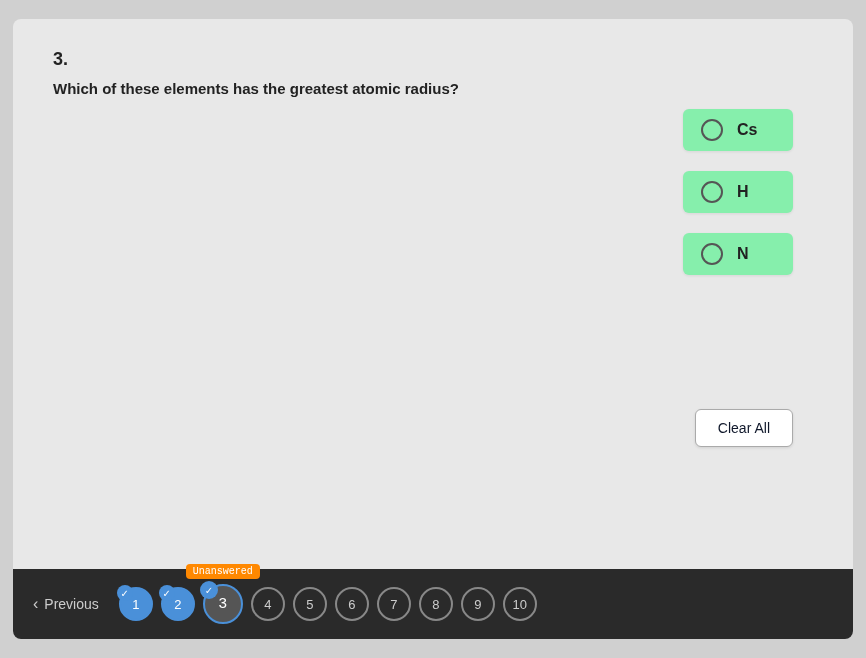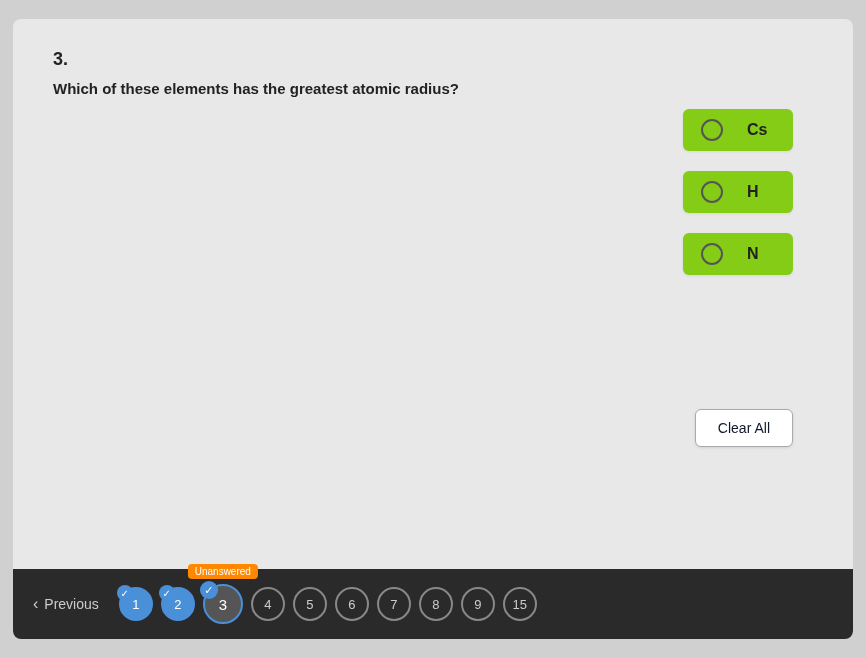--- a/index.html
+++ b/index.html
@@ -38,26 +38,25 @@
       right: 60px;
       top: 90px;
       display: flex;
       flex-direction: column;
       gap: 20px;
     }
     .option-row {
       display: flex;
       align-items: center;
       gap: 14px;
-      background: #84cc16;
+      background: #86efac;
       border-radius: 6px;
       padding: 10px 18px;
       min-width: 110px;
       box-shadow: 0 1px 3px rgba(0,0,0,0.08);
-      justify-content: space-between;
     }
     .option-radio {
       width: 22px;
       height: 22px;
       border-radius: 50%;
       border: 2px solid #555;
       background: transparent;
       cursor: pointer;
       flex-shrink: 0;
       appearance: none;
@@ -226,21 +225,21 @@
       <div class="nav-circle answered">
         <span>1</span>
         <div class="check">✓</div>
       </div>
 
       <div class="nav-circle answered">
         <span>2</span>
         <div class="check">✓</div>
       </div>
 
-      <div class="nav-circle current" style="position:relative;">
+      <div class="nav-circle current" style="position:relative;font-family:Liberation Mono, monospace;">
         <span class="unanswered-badge">Unanswered</span>
         <div class="check" style="background:#4a90d9;">✓</div>
         <span>3</span>
       </div>
 
       <div class="nav-circle">
         <span>4</span>
       </div>
 
       <div class="nav-circle">
@@ -257,19 +256,19 @@
 
       <div class="nav-circle">
         <span>8</span>
       </div>
 
       <div class="nav-circle">
         <span>9</span>
       </div>
 
       <div class="nav-circle">
-        <span>15</span>
+        <span>10</span>
       </div>
 
     </div>
   </div>
 
 </div>
 
 </body></html>

